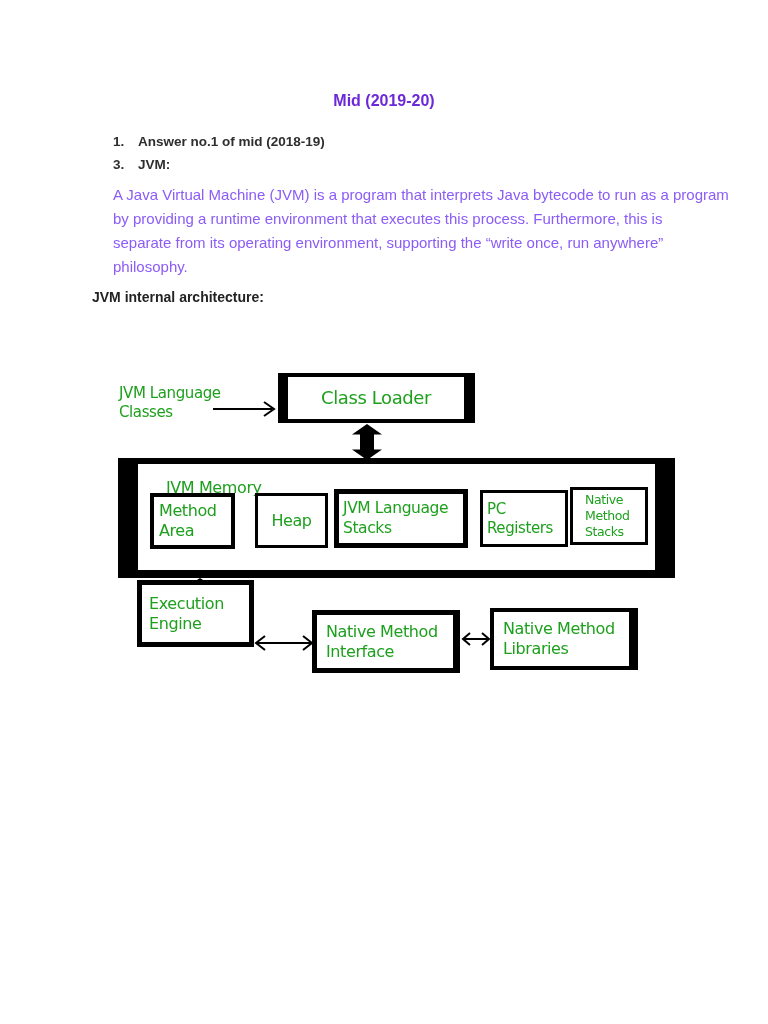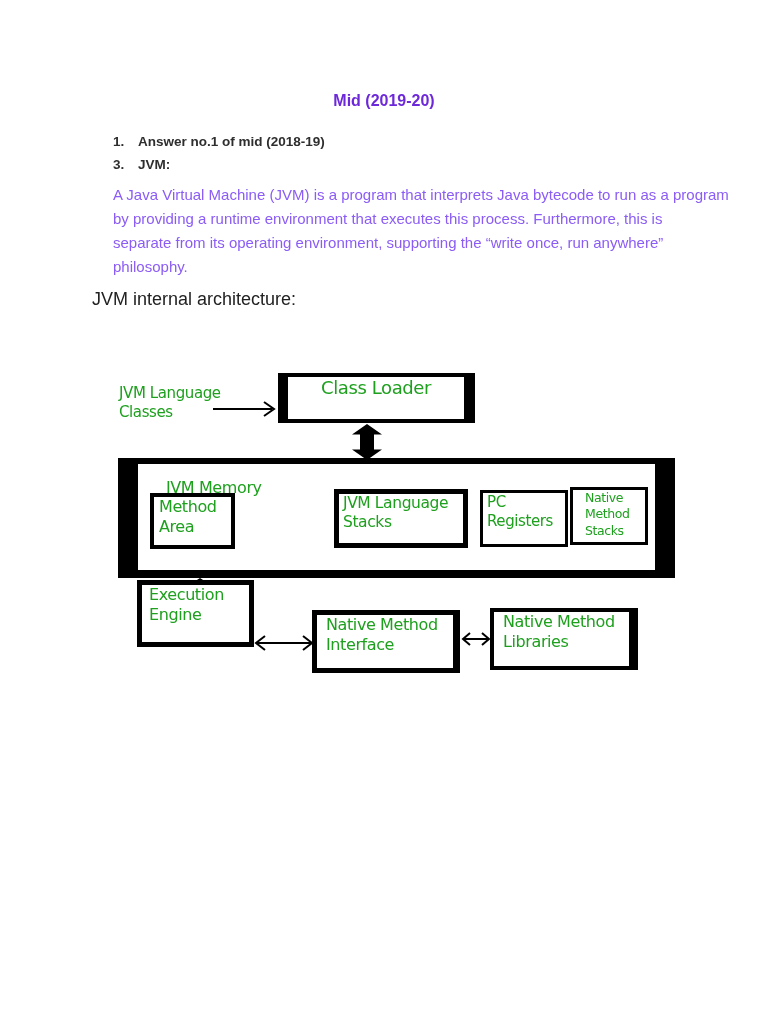--- a/index.html
+++ b/index.html
@@ -12,28 +12,28 @@
     position:absolute; top:92px; left:0; width:768px; text-align:center;
     color:#6d28d9; font-weight:bold; font-size:16px;
   }
   #list { position:absolute; top:130px; left:113px; color:#2E2E2E; font-weight:bold; font-size:13.5px; }
   .list-row { display:flex; height:23px; align-items:center; }
   .list-num { width:25px; }
   #para {
     position:absolute; top:183px; left:113px; color:#8b5cf6;
     font-size:15px; line-height:24px; white-space:pre;
   }
-  #heading { position:absolute; top:289px; left:92px; color:#222; font-weight:normal; font-size:18px; }
+  #heading { position:absolute; top:289px; left:92px; color:#222; font-weight:bold; font-size:14px; }
 
   
   .dg { position:absolute; }
   .green { color:#1EA01E; }
   .box {
     position:absolute; background:#fff; border:solid #000; box-sizing:border-box;
-    display:flex; color:#1EA01E;
+    display:flex; align-items:center; color:#1EA01E;
     font-family:"DejaVu Sans", sans-serif; letter-spacing:-0.4px;
     white-space:pre; line-height:1.25;
   }
   .center { justify-content:center; text-align:center; }
   #lbl-classes {
     left:119px; top:384px; font-family:"DejaVu Sans", sans-serif;
     font-size:15px; line-height:19px; white-space:pre; letter-spacing:-0.4px;
   }
   #arr-in  { left:212px; top:399px; width:67px; height:20px; }
   #arr-v1  { left:351px; top:424px; width:32px; height:36px; }
@@ -106,20 +106,23 @@
       </svg>
     </div>
 
     <div id="jvm-memory">
       <div id="jvm-memory-label" class="green">JVM Memory</div>
 
       <div id="box-method" class="box">
         <span>Method
 Area</span>
       </div>
+      <div id="box-heap" class="box center">
+        <span>Heap</span>
+      </div>
       <div id="box-stacks" class="box">
         <span>JVM Language
 Stacks</span>
       </div>
       <div id="box-pc" class="box">
         <span>PC
 Registers</span>
       </div>
       <div id="box-nms" class="box">
         <span>Native

